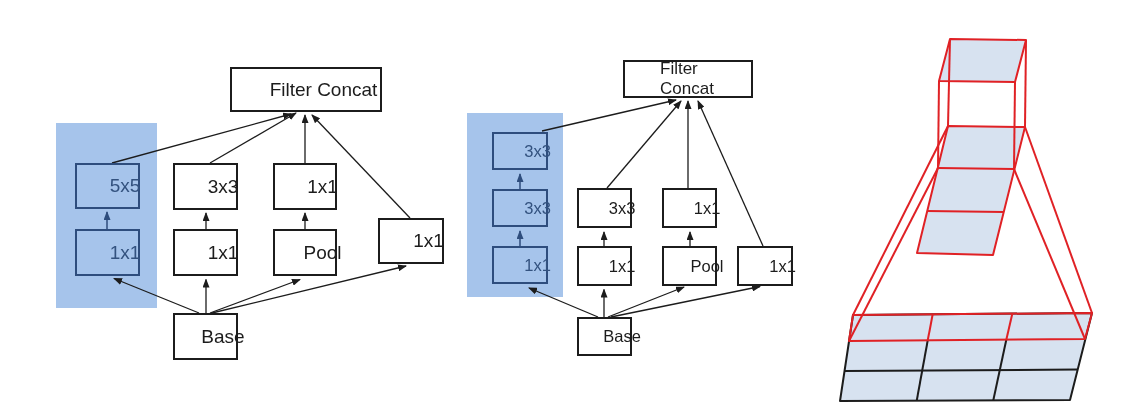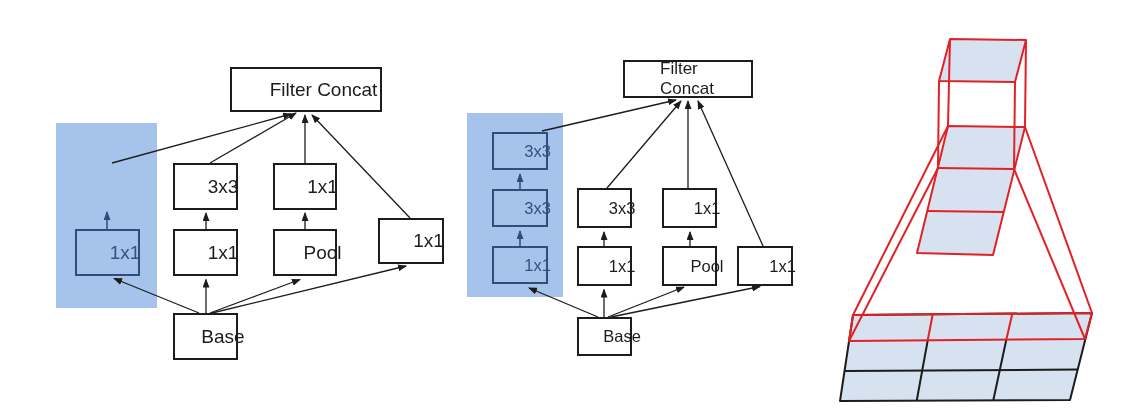--- a/index.html
+++ b/index.html
@@ -124,20 +124,21 @@
       <line class="rl" x1="1025" y1="127" x2="1092" y2="313"></line>
       <line class="rl" x1="1014" y1="169" x2="1085" y2="339"></line>
 
       <polygon class="rl" points="853,315 1092,313 1085,339 849,341"></polygon>
       <line class="rl" x1="932.7" y1="314.3" x2="927.7" y2="340.5"></line>
       <line class="rl" x1="1012.3" y1="313.7" x2="1006.3" y2="339.7"></line>
     </g>
   </svg>
 
   <div class="node d1 fc1">Filter Concat</div>
+  <div class="node d1 blue b55">5x5</div>
   <div class="node d1 blue b11a">1x1</div>
   <div class="node d1 b33">3x3</div>
   <div class="node d1 b11b">1x1</div>
   <div class="node d1 b11c">1x1</div>
   <div class="node d1 bpool">Pool</div>
   <div class="node d1 b11d">1x1</div>
   <div class="node d1 bbase1">Base</div>
 
   <div class="node d2 fc2">Filter Concat</div>
   <div class="node d2 blue m33a">3x3</div>

